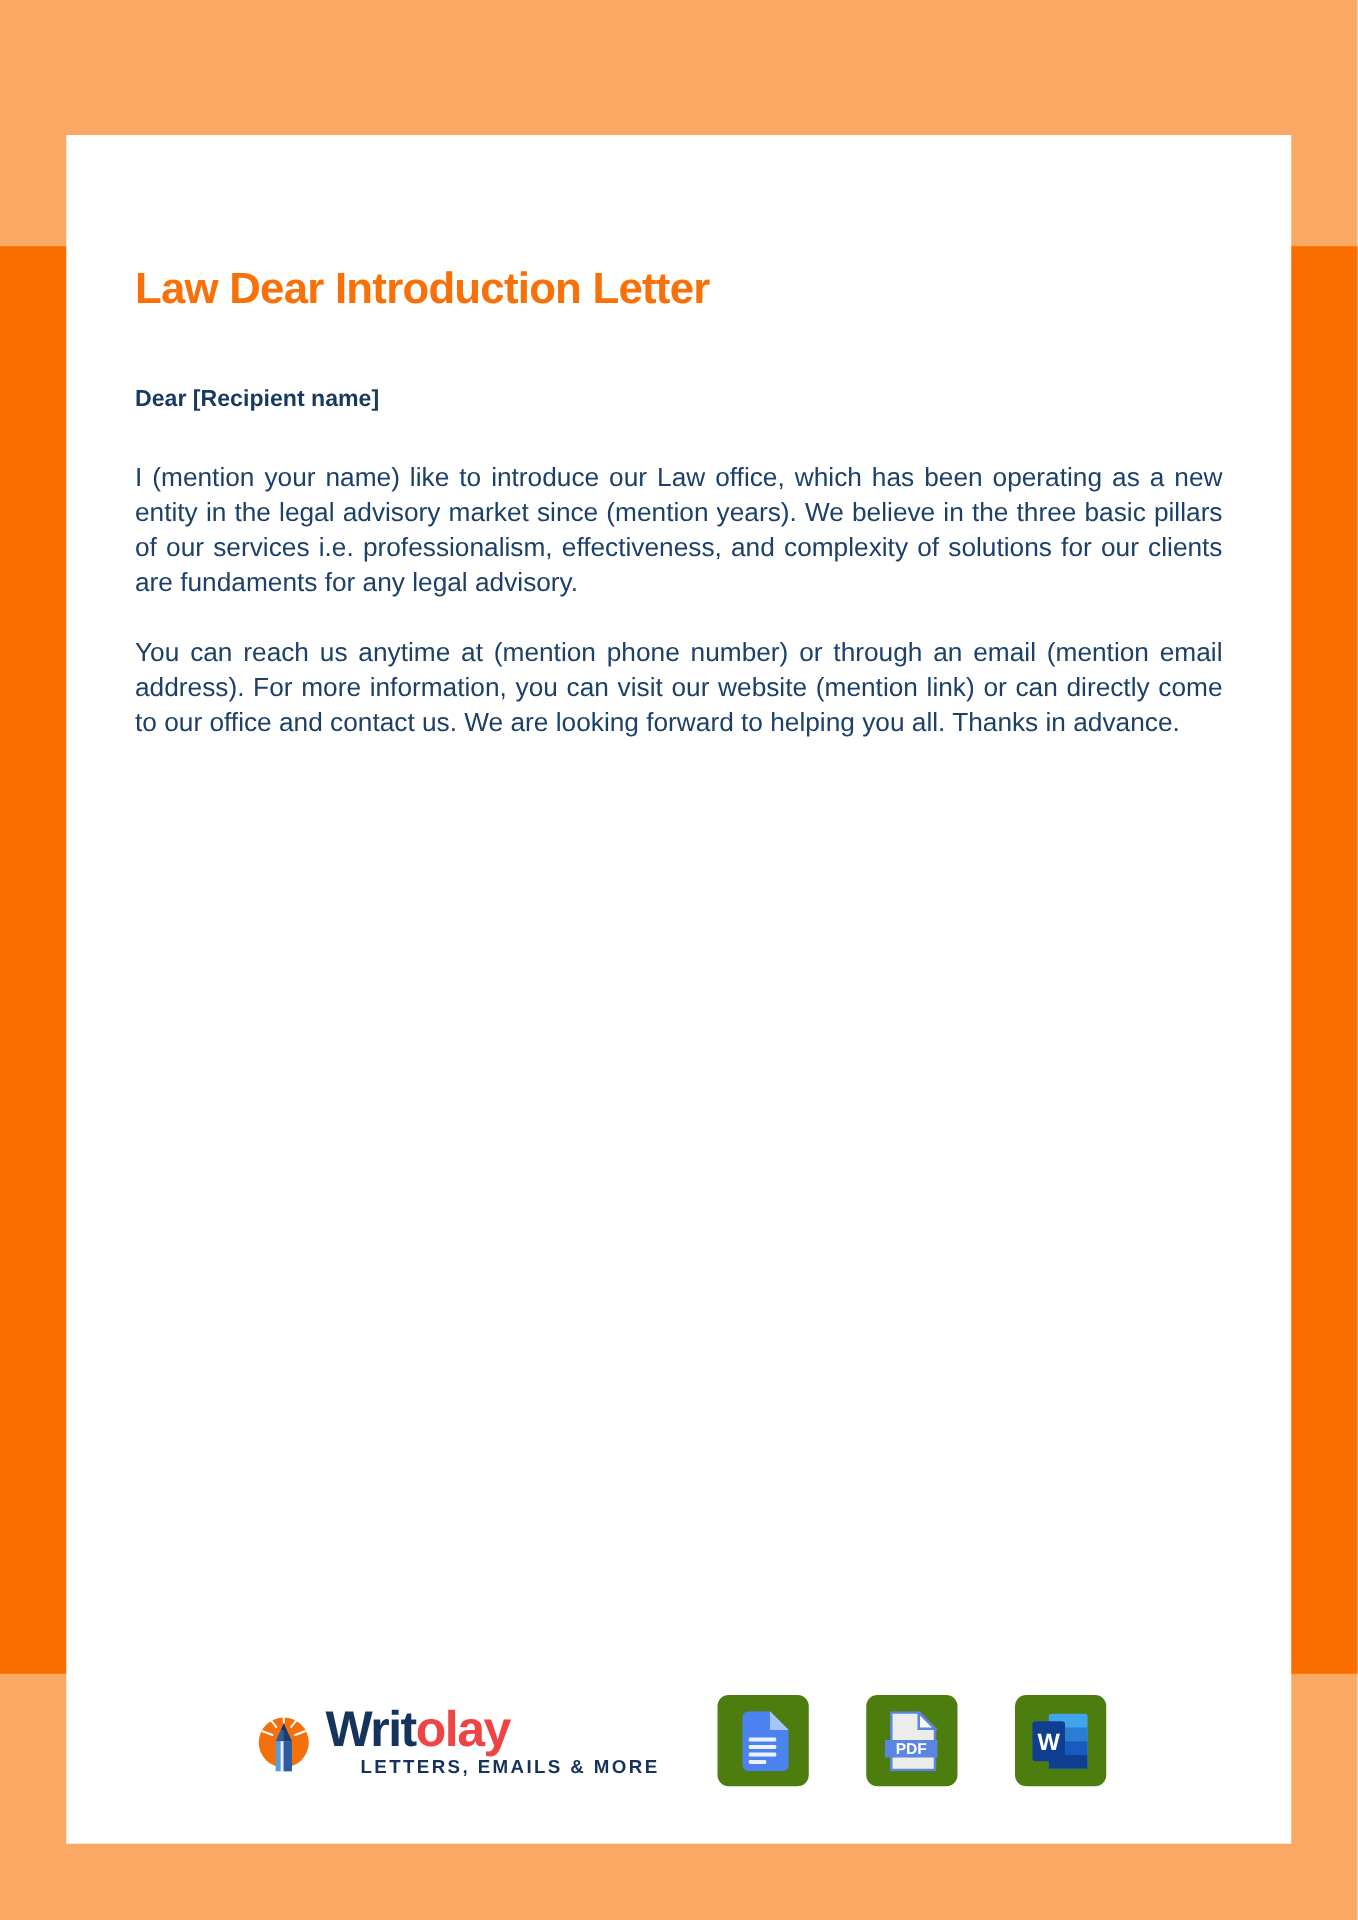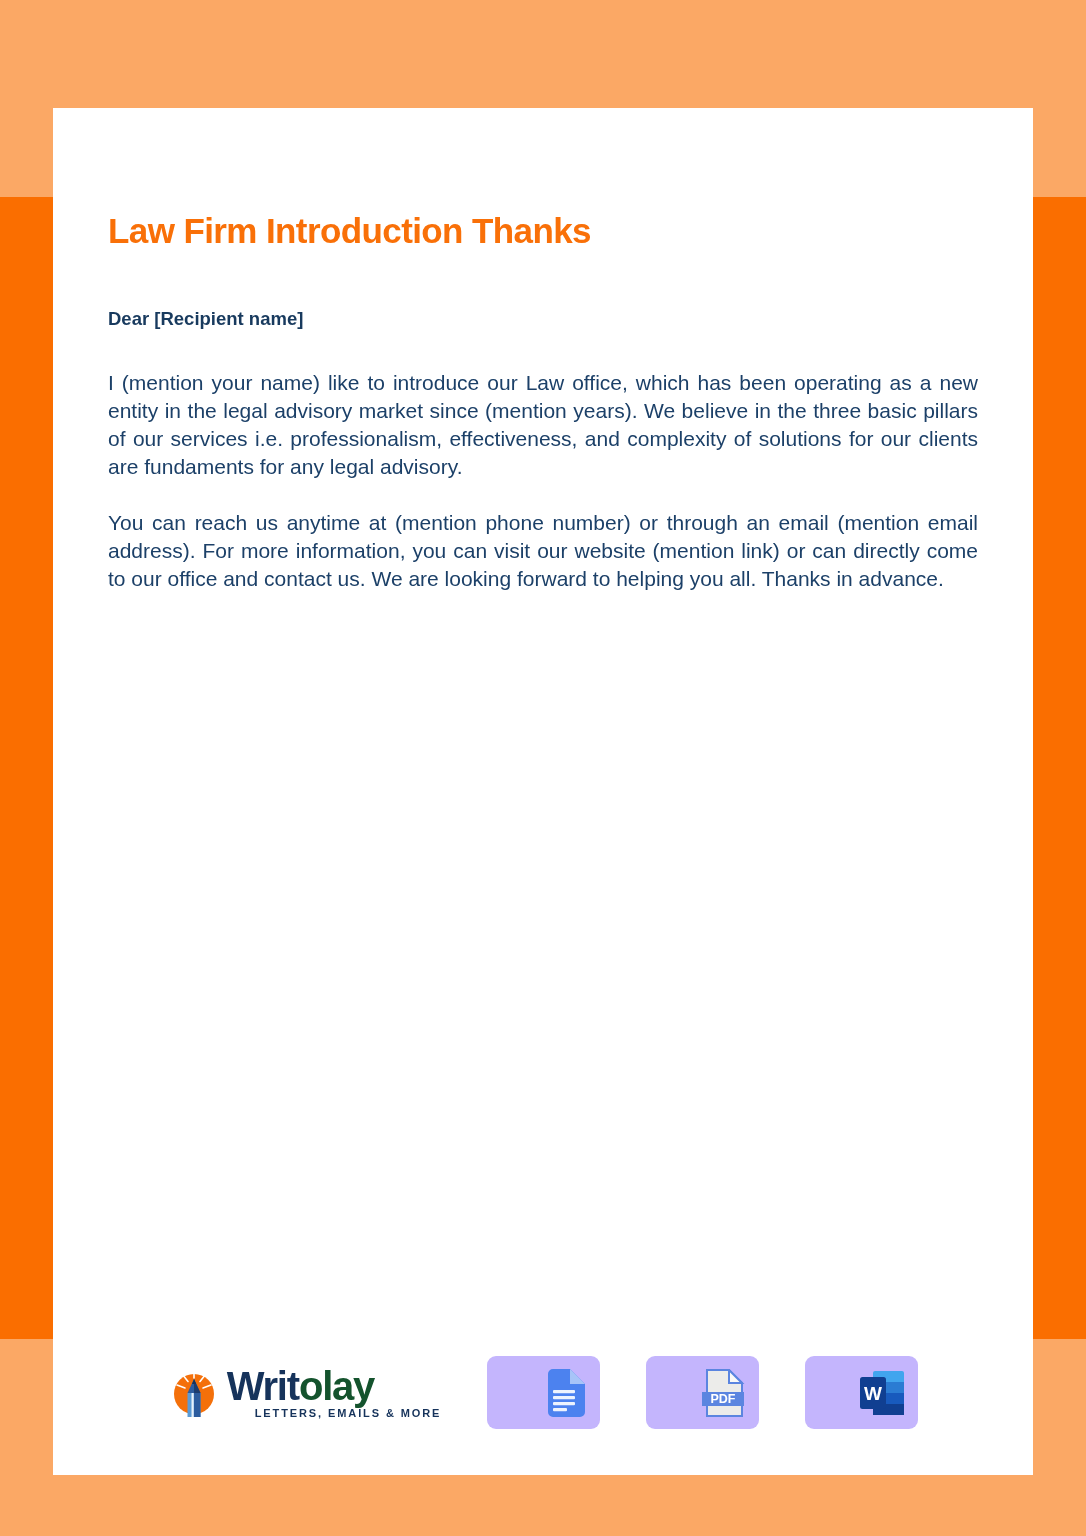--- a/index.html
+++ b/index.html
@@ -108,54 +108,53 @@
     display: flex;
     flex-direction: column;
     line-height: 1;
   }
   #logo-word {
     font-size: 40px;
     font-weight: bold;
     letter-spacing: -1.2px;
     color: #16335B;
   }
-  #logo-word .accent { color: #14532d; text-align: center; }
+  #logo-word .accent { color: #ef4444; text-align: center; }
   #logo-tagline {
-    font-size: 11px;
+    font-size: 15px;
     font-weight: bold;
     letter-spacing: 1.9px;
     color: #16335B;
     margin-top: 2px;
     text-align: center;
     padding-left: 28px;
   }
 
   .dl-btn {
     width: 73px;
     height: 73px;
     border-radius: 9px;
-    background: #c4b5fd;
+    background: #4d7c0f;
     display: flex;
     align-items: center;
     justify-content: center;
     flex: none;
-    padding-left: 40px;
   }
   .dl-btn svg { display: block; }
 </style>
 </head>
 <body>
 
 <div id="band-dark"></div>
 
 <div id="sheet">
 
   <div id="letter-body">
 
-    <h1 id="doc-title">Law Firm Introduction Thanks</h1>
+    <h1 id="doc-title">Law Dear Introduction Letter</h1>
 
 
     <p class="salutation">Dear [Recipient name]</p>
 
     <p class="para">I (mention your name) like to introduce our Law office, which has been operating as a new entity in the legal advisory market since (mention years). We believe in the three basic pillars of our services i.e. professionalism, effectiveness, and complexity of solutions for our clients are fundaments for any legal advisory.</p>
     <p class="para">You can reach us anytime at (mention phone number) or through an email (mention email address). For more information, you can visit our website (mention link) or can directly come to our office and contact us. We are looking forward to helping you all. Thanks in advance.</p>
 
   </div>
 
   <div id="footer">

